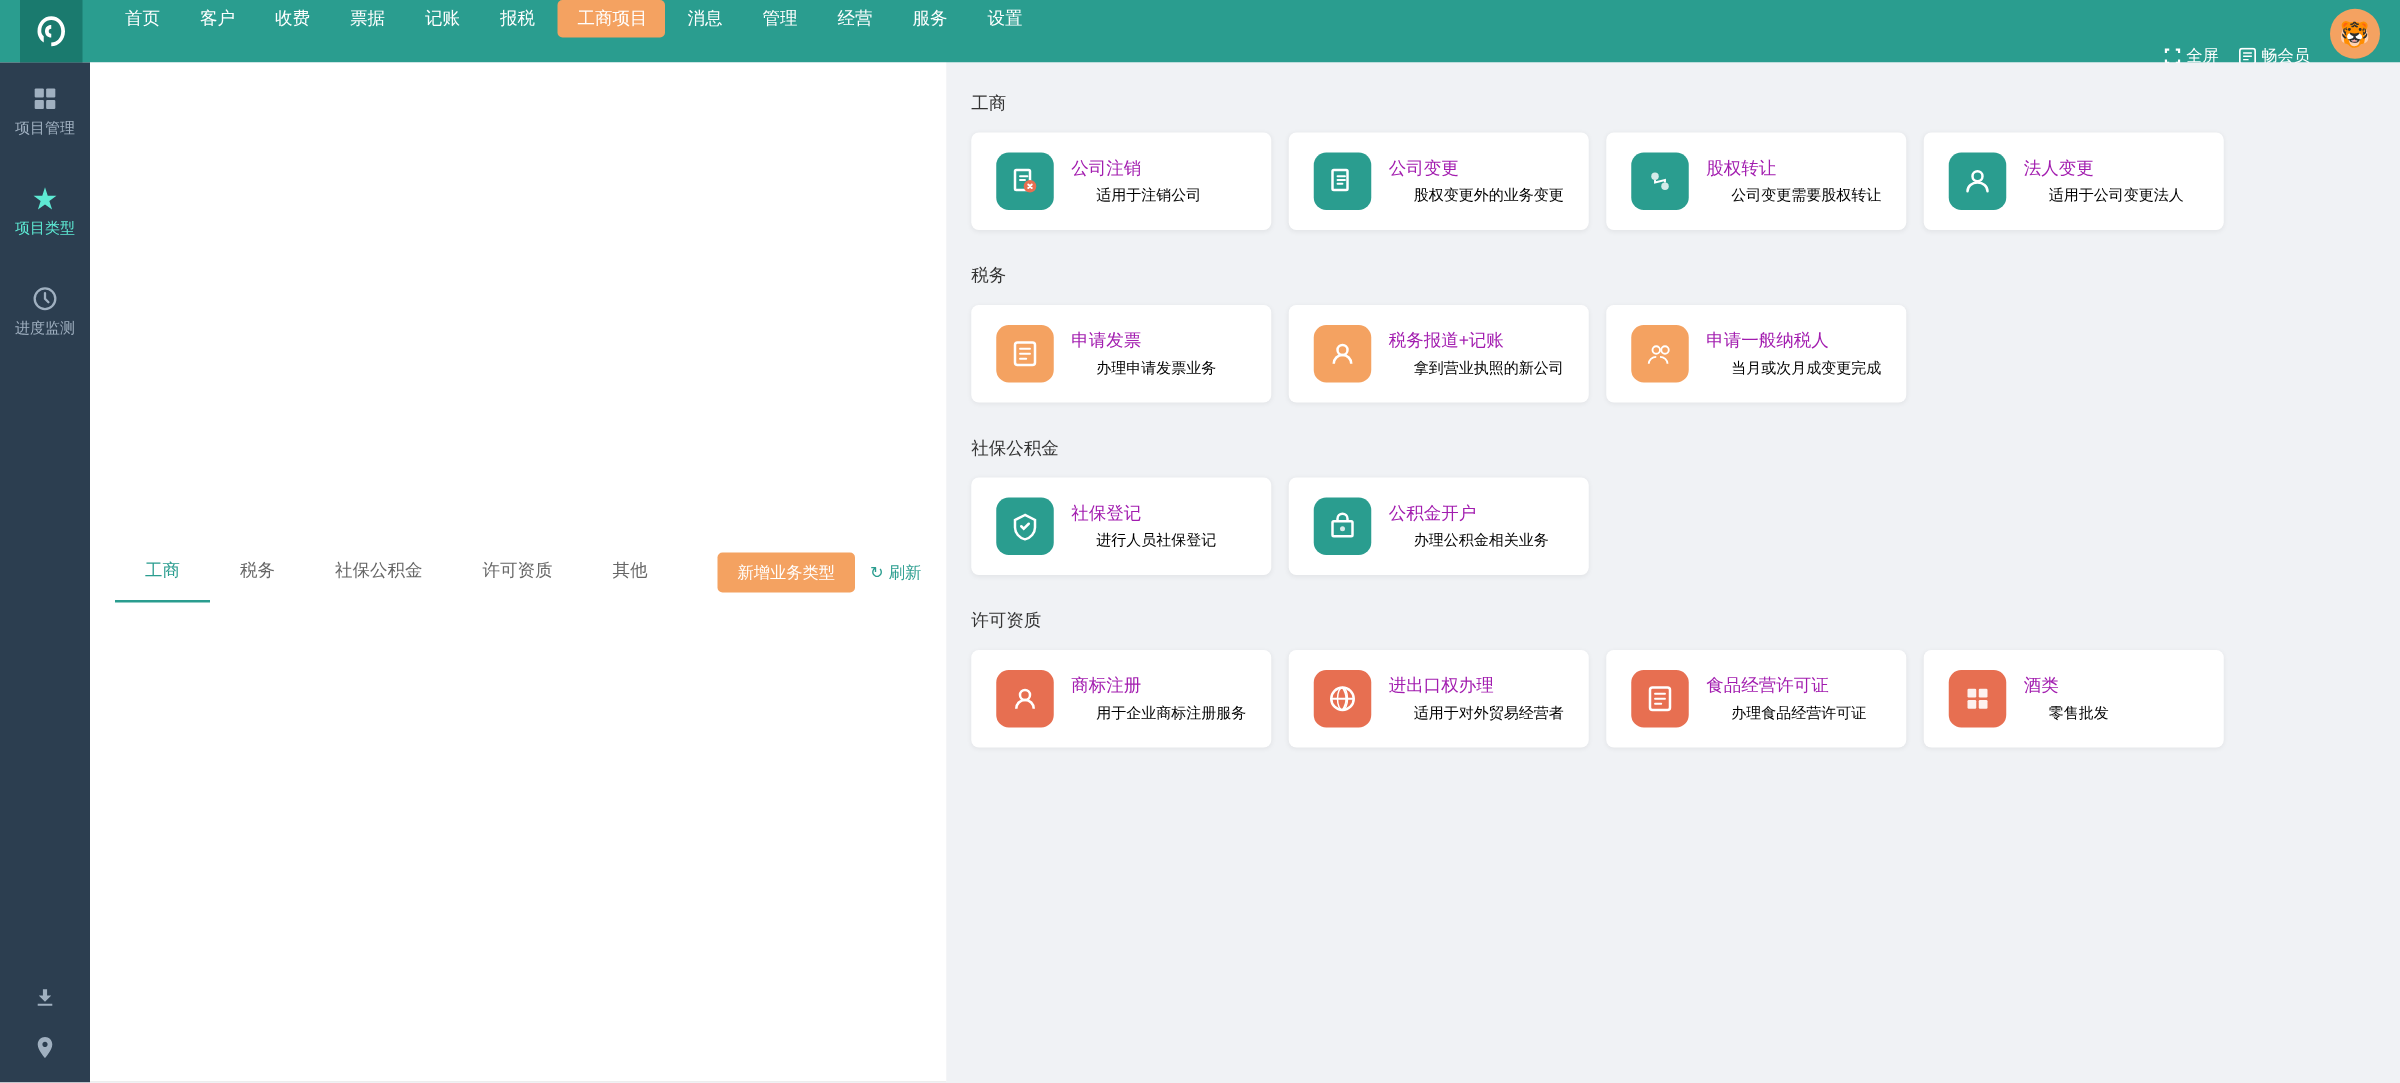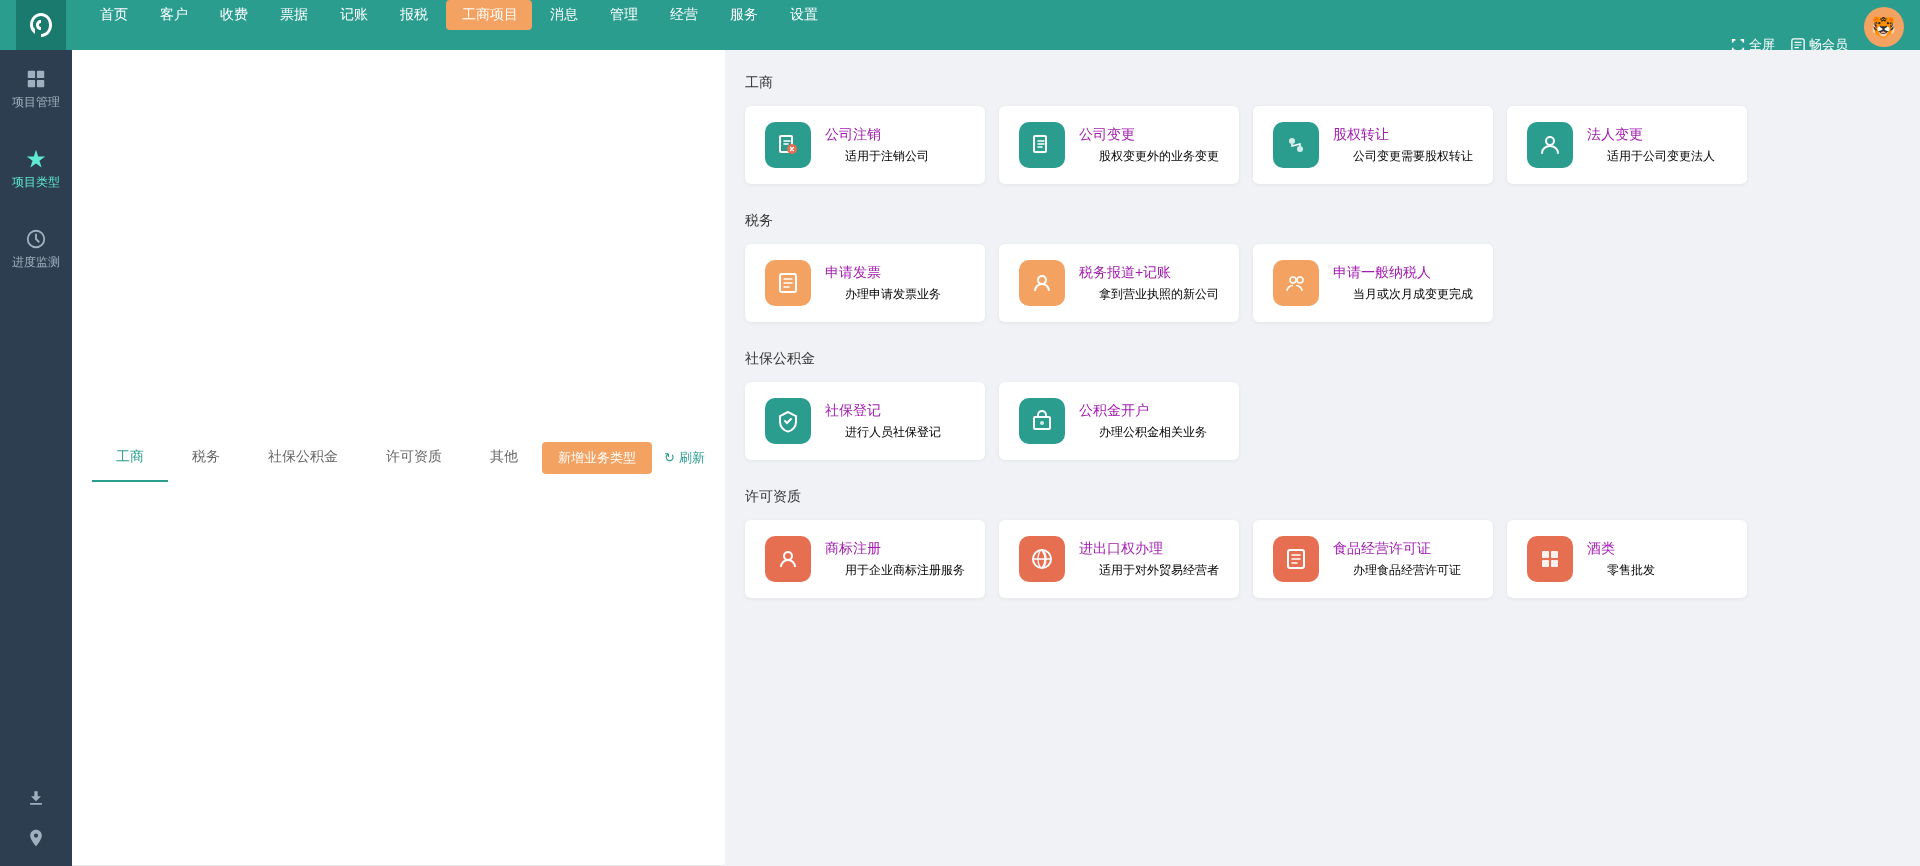--- a/index.html
+++ b/index.html
@@ -158,20 +158,21 @@
     }
     .btn-new {
       background: #f4a261;
       color: white;
       border: none;
       padding: 7px 16px;
       border-radius: 4px;
       cursor: pointer;
       font-size: 13px;
       white-space: nowrap;
+      margin-left: 32px;
     }
     .btn-refresh {
       color: #2a9d8f;
       cursor: pointer;
       font-size: 13px;
       display: flex;
       align-items: center;
       gap: 4px;
     }
 

